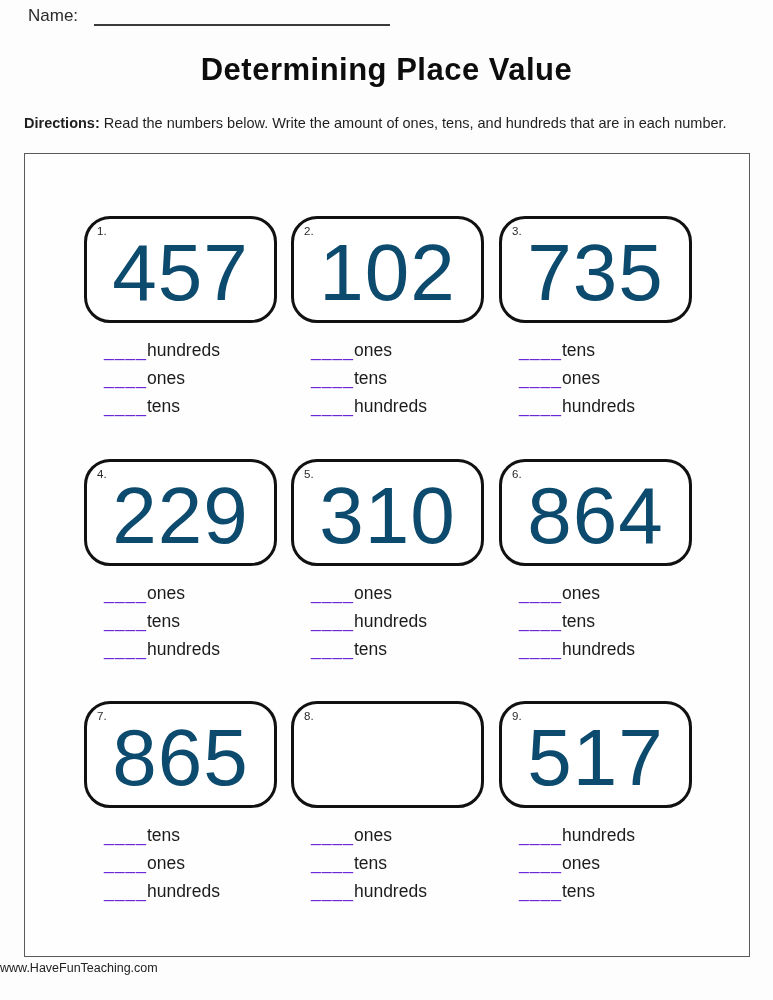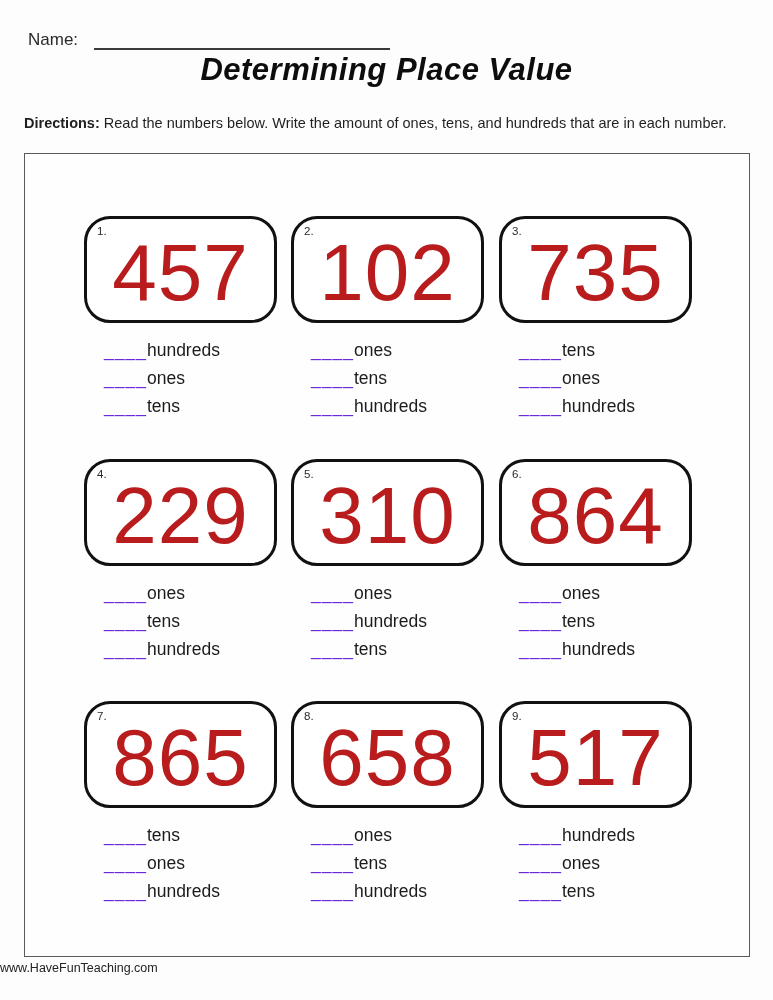--- a/index.html
+++ b/index.html
@@ -8,21 +8,21 @@
     position: relative;
     background: #fdfdfd;
     color: #1a1a1a;
     font-family: "Liberation Sans", "DejaVu Sans", sans-serif;
     overflow: hidden;
   }
 
   
   .name-row {
     position: absolute;
-    left: 28px; top: 30px;
+    left: 28px; top: 6px;
     display: flex;
     align-items: flex-end;
     font-size: 17px;
     color: #2a2a2a;
   }
   .name-line {
     display: inline-block;
     width: 296px;
     height: 19px;
     margin-left: 16px;
@@ -32,21 +32,20 @@
   
   .title {
     position: absolute;
     left: 0; top: 52px;
     width: 773px;
     text-align: center;
     font-size: 31px;
     font-weight: 700;
     letter-spacing: 0.5px;
     color: #0d0d0d;
-    font-style: italic;
   }
 
   
   .directions {
     position: absolute;
     left: 24px; top: 112px;
     width: 720px;
     font-size: 14.5px;
     line-height: 22px;
     color: #1f1f1f;
@@ -87,21 +86,21 @@
   .card-idx {
     position: absolute;
     top: 6px; left: 10px;
     font-size: 11.5px;
     color: #2a2a2a;
   }
   .card-num {
     font-size: 80px;
     font-weight: 400;
     letter-spacing: 1px;
-    color: #b91c1c;
+    color: #0c4a6e;
     line-height: 1;
     padding-top: 6px;
   }
 
   .labels {
     margin: 13px 0 0 20px;
     font-size: 17.5px;
     line-height: 28px;
     color: #1b1b1b;
   }
@@ -214,21 +213,20 @@
     <div class="labels">
       <div><span class="blank">____</span><span>tens</span></div>
       <div><span class="blank">____</span><span>ones</span></div>
       <div><span class="blank">____</span><span>hundreds</span></div>
     </div>
   </div>
 
   <div class="group g8">
     <div class="card">
       <span class="card-idx">8.</span>
-      <span class="card-num">658</span>
     </div>
     <div class="labels">
       <div><span class="blank">____</span><span>ones</span></div>
       <div><span class="blank">____</span><span>tens</span></div>
       <div><span class="blank">____</span><span>hundreds</span></div>
     </div>
   </div>
 
   <div class="group g9">
     <div class="card">

